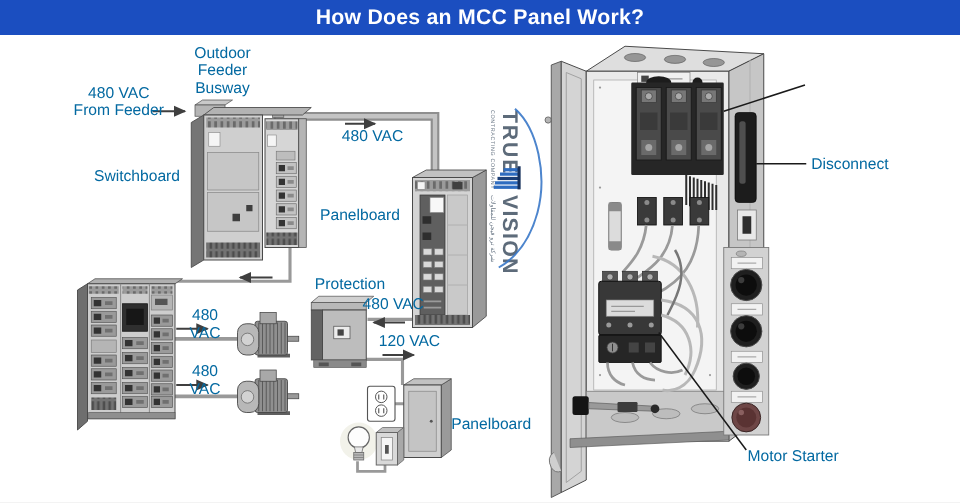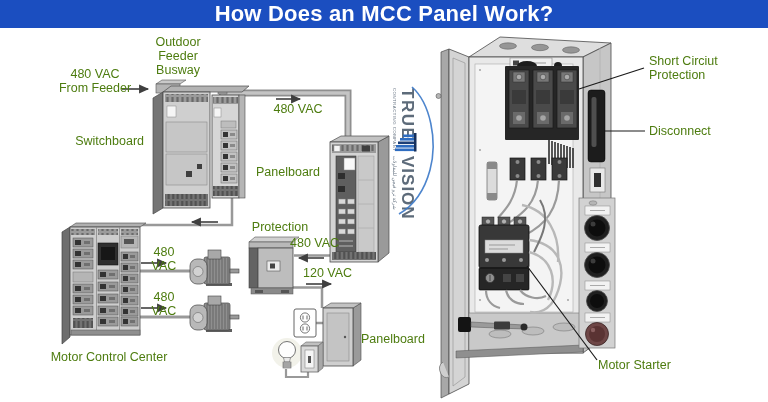--- a/index.html
+++ b/index.html
@@ -1,22 +1,22 @@
 <!DOCTYPE html>
 <html style="--header-bg: #1b4ec0; --header-text: #ffffff; --label-text: #3a3a3a; --wire-gray: #999999; --arrow-dark: #3f3f3f; --logo-blue: #2e6cc0; --logo-gray: #5d6b7a;"><head>
 <meta charset="utf-8">
 <style>
   html,body{margin:0;padding:0;background:#e9e9e9;}
   .stage{position:relative;width:768px;height:402px;background:#ffffff;overflow:hidden;
          font-family:"Liberation Sans",sans-serif;}
   .header{position:absolute;top:0;left:0;width:768px;height:28px;
           background:var(--header-bg,#1b4ec0);display:flex;align-items:center;justify-content:center;}
-  .header .title{color:var(--header-text,#ffffff);font-size:22px;font-weight:bold;letter-spacing:.2px;}
+  .header .title{color:var(--header-text,#ffffff);font-size:17px;font-weight:bold;letter-spacing:.2px;}
   .canvas{position:absolute;top:28px;left:0;}
-  .lbl{position:absolute;font-size:12.5px;line-height:14px;color:#4d7c0f;}
+  .lbl{position:absolute;font-size:12.5px;line-height:14px;color:#0369a1;}
   .lbl span{display:block;}
   .c{text-align:center;} .r{text-align:right;} .l{text-align:left;}
 </style>
 </head>
 <body>
 
 <div class="stage">
 
   <div class="header">
     <span class="title">How Does an MCC Panel Work?</span>
@@ -395,22 +395,17 @@
     <span>Feeder</span>
     <span>Busway</span>
   </div>
   <div class="lbl r" style="left:47px;top:134px;width:97px;">Switchboard</div>
   <div class="lbl c" style="left:262px;top:102px;width:72px;">480 VAC</div>
   <div class="lbl c" style="left:250px;top:165px;width:76px;">Panelboard</div>
   <div class="lbl c" style="left:241px;top:220px;width:78px;">Protection</div>
   <div class="lbl l" style="left:290px;top:236px;width:52px;">480 VAC</div>
   <div class="lbl l" style="left:303px;top:266px;width:52px;">120 VAC</div>
   <div class="lbl l" style="left:361px;top:332px;width:80px;">Panelboard</div>
-  <div class="lbl c" style="left:42px;top:350px;width:134px;">Motor Control Center</div>
   <div class="lbl c" style="left:140px;top:245px;width:48px;">480 VAC</div>
   <div class="lbl c" style="left:140px;top:290px;width:48px;">480 VAC</div>
-  <div class="lbl l" style="left:649px;top:54px;width:104px;">
-    <span>Short Circiut</span>
-    <span>Protection</span>
-  </div>
   <div class="lbl l" style="left:649px;top:124px;width:90px;">Disconnect</div>
   <div class="lbl l" style="left:598px;top:358px;width:96px;">Motor Starter</div>
 </div>
 
 </body></html>

